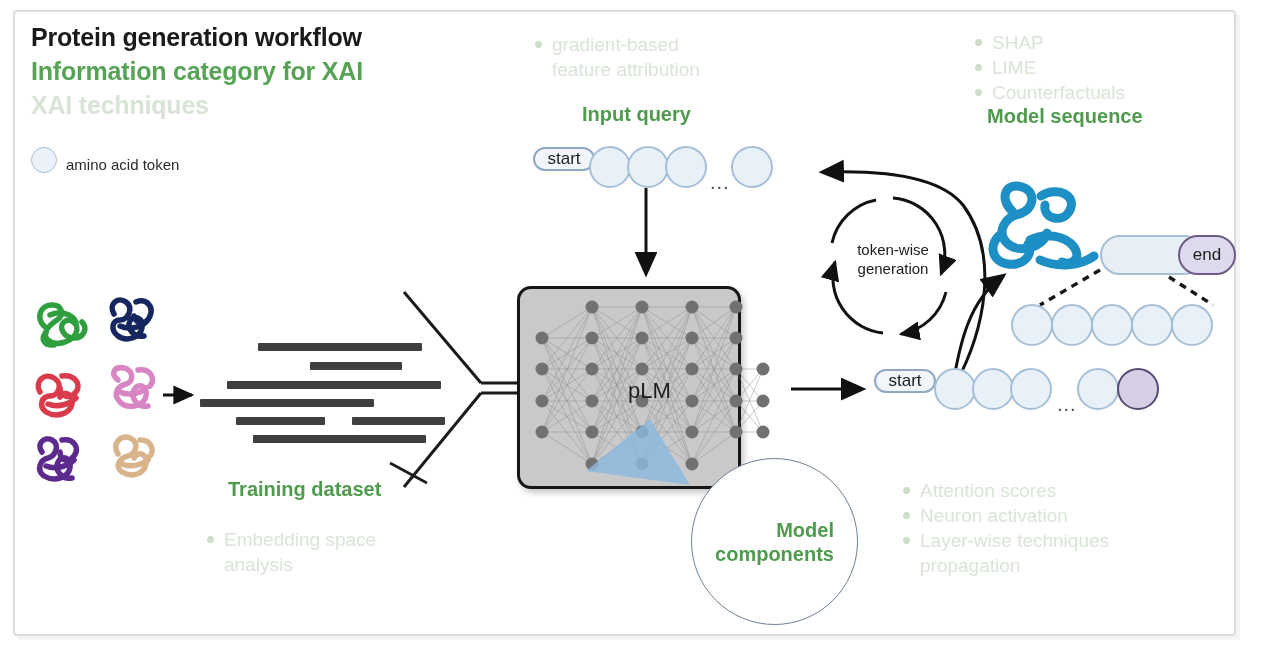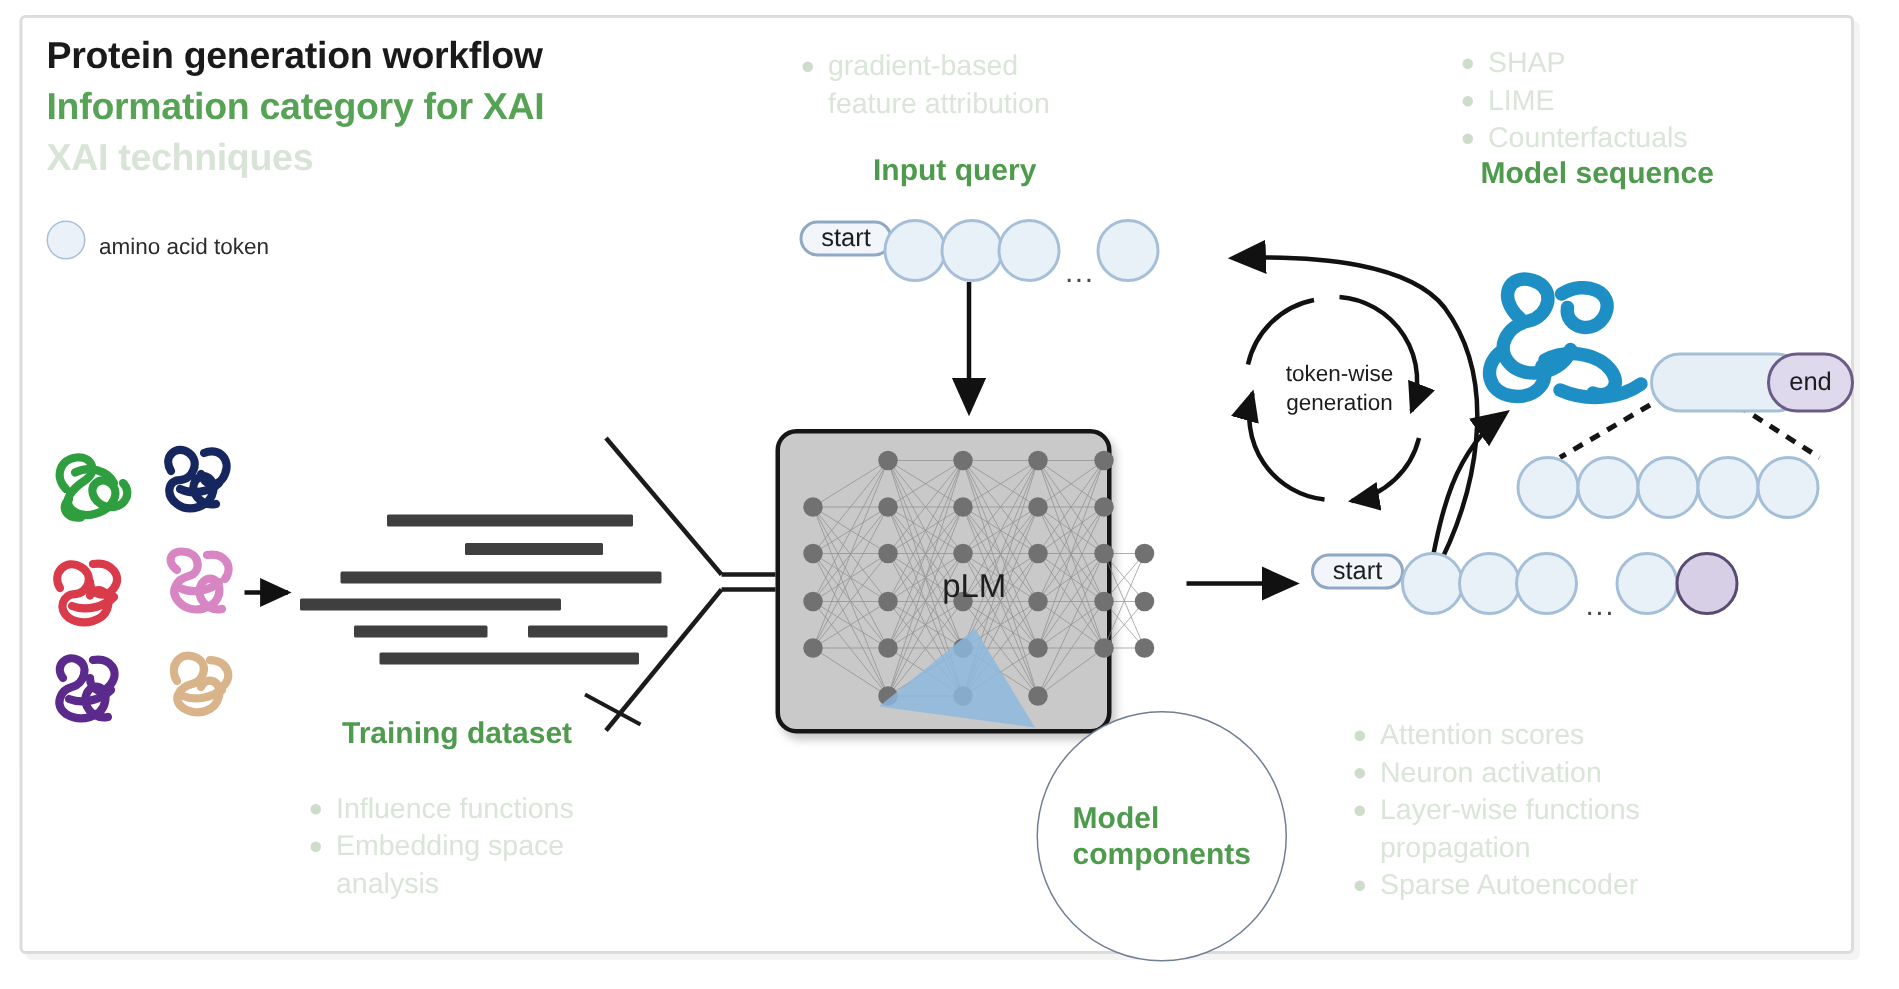--- a/index.html
+++ b/index.html
@@ -127,26 +127,26 @@
   .plm-label {
     position: absolute; left: 0; top: 0; width: 259px; height: 203px;
     display: flex; align-items: center; justify-content: center;
     font-size: 22px; color: #1e1e1e; z-index: 4;
   }
   .plm-svg { position: absolute; left: 0; top: 0; z-index: 2; }
   .blue-tri { position: absolute; left: 0; top: 0; z-index: 3; }
 
   
   .mc-circle {
-    position: absolute; left: 691px; top: 474px;
+    position: absolute; left: 691px; top: 458px;
     width: 167px; height: 167px; border-radius: 50%;
     background: #ffffff; border: 1.5px solid #6f7f95;
     box-sizing: border-box; z-index: 6;
     display: flex; align-items: center; justify-content: center;
-    text-align: left;
+    text-align: right;
   }
   .mc-text {
     font-size: 20px; font-weight: bold; color: #4f9b4d; line-height: 24px;
   }
 
   
   .loop-label {
     position: absolute; left: 833px; top: 240px; width: 120px;
     text-align: center; font-size: 15px; color: #1c1c1c; line-height: 19px;
   }
@@ -194,52 +194,44 @@
     </div>
     <div class="xai-item">
       <span class="bul"></span>
       <span class="txt">Counterfactuals</span>
     </div>
   </div>
 
   <div class="xai-list" style="left:207px; top:527px;">
     <div class="xai-item">
       <span class="bul"></span>
-      <span class="txt">Influence functions</span>
-    </div>
-    <div class="xai-item">
-      <span class="bul"></span>
       <span class="txt">Embedding space</span>
     </div>
     <div class="xai-item cont">
       <span class="bul"></span>
       <span class="txt">analysis</span>
     </div>
   </div>
 
   <div class="xai-list" style="left:903px; top:478px;">
     <div class="xai-item">
       <span class="bul"></span>
       <span class="txt">Attention scores</span>
     </div>
     <div class="xai-item">
       <span class="bul"></span>
       <span class="txt">Neuron activation</span>
     </div>
     <div class="xai-item">
       <span class="bul"></span>
-      <span class="txt">Layer-wise functions</span>
+      <span class="txt">Layer-wise techniques</span>
     </div>
     <div class="xai-item cont">
       <span class="bul"></span>
       <span class="txt">propagation</span>
-    </div>
-    <div class="xai-item">
-      <span class="bul"></span>
-      <span class="txt">Sparse Autoencoder</span>
     </div>
   </div>
 
   <div class="sec-head" style="left:582px; top:103px;">Input query</div>
   <div class="sec-head" style="left:987px; top:105px;">Model sequence</div>
   <div class="sec-head" style="left:228px; top:478px;">Training dataset</div>
 
   <svg class="overlay" width="1266" height="659">
     <g fill="none" stroke-linecap="round" stroke-linejoin="round" stroke-width="5.5">
 

